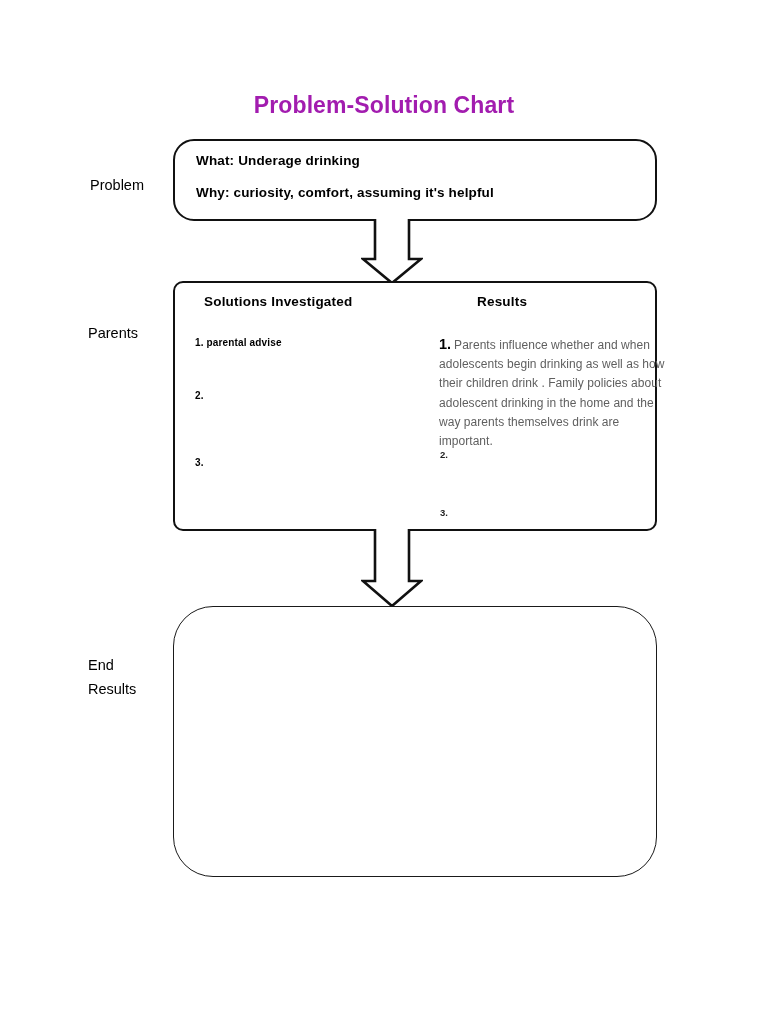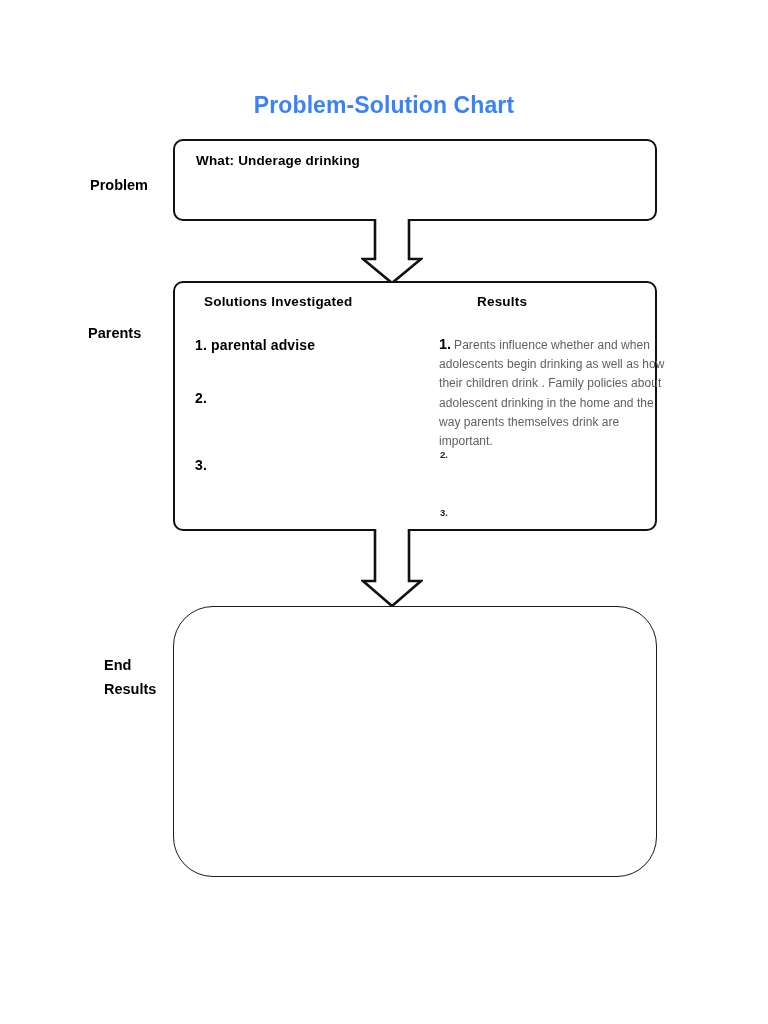--- a/index.html
+++ b/index.html
@@ -25,50 +25,50 @@
   
   .chart-title {
     position: absolute;
     left: 0;
     top: 92px;
     width: 768px;
     text-align: center;
     font-size: 23px;
     font-weight: bold;
     letter-spacing: 0.1px;
-    color: #3b82f6;
+    color: #a21caf;
   }
 
   
   .row-label {
     position: absolute;
     font-size: 14.5px;
-    font-weight: bold;
+    font-weight: normal;
     line-height: 1.65;
     color: #000;
     text-align: left;
     white-space: pre-line;
   }
   .label-problem { left: 90px; top: 174px; }
   .label-solution { left: 88px; top: 322px; }
-  .label-endresults { left: 104px; top: 654px; }
+  .label-endresults { left: 88px; top: 654px; }
 
   
   .box {
     position: absolute;
     background: #ffffff;
     box-sizing: border-box;
   }
   .box-problem {
     left: 173px;
     top: 139px;
     width: 484px;
     height: 82px;
     border: 2.4px solid #111;
-    border-radius: 10px;
+    border-radius: 21px;
   }
   .box-solution {
     left: 173px;
     top: 281px;
     width: 484px;
     height: 250px;
     border: 2.4px solid #111;
     border-radius: 10px;
   }
   .box-endresults {
@@ -103,21 +103,21 @@
     font-weight: bold;
     color: #000;
     letter-spacing: 0.2px;
   }
   .head-solutions { left: 29px; top: 11px; }
   .head-results   { left: 302px; top: 11px; }
 
   .sol-item {
     position: absolute;
     left: 20px;
-    font-size: 14px;
+    font-size: 10px;
     font-weight: bold;
     color: #000;
     letter-spacing: 0.15px;
     white-space: nowrap;
   }
   .sol-item-1 { top: 54px; }
   .sol-item-2 { top: 107px; }
   .sol-item-3 { top: 174px; }
 
   
@@ -164,20 +164,21 @@
 
 <div class="page">
 
   <div class="chart-title">Problem-Solution Chart</div>
 
   <div class="row-label label-problem">Problem</div>
 
   <div class="box box-problem">
     <div class="problem-lines">
       <div class="problem-line">What: Underage drinking</div>
+      <div class="problem-line">Why: curiosity, comfort, assuming it's helpful</div>
     </div>
   </div>
 
   <div class="arrow arrow-1">
     <svg viewBox="0 0 62 66" preserveAspectRatio="none" aria-hidden="true">
       <path d="M 14 0 L 14 40 L 2 40 L 31 64 L 60 40 L 48 40 L 48 0" fill="#ffffff" stroke="#111111" stroke-width="2.6" stroke-linejoin="miter" vector-effect="non-scaling-stroke"></path>
     </svg>
   </div>
 
   <div class="row-label label-solution">Parents</div>

